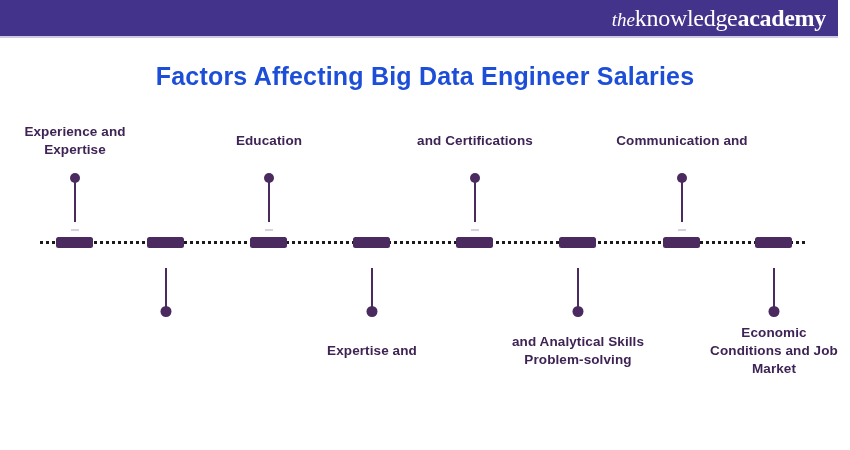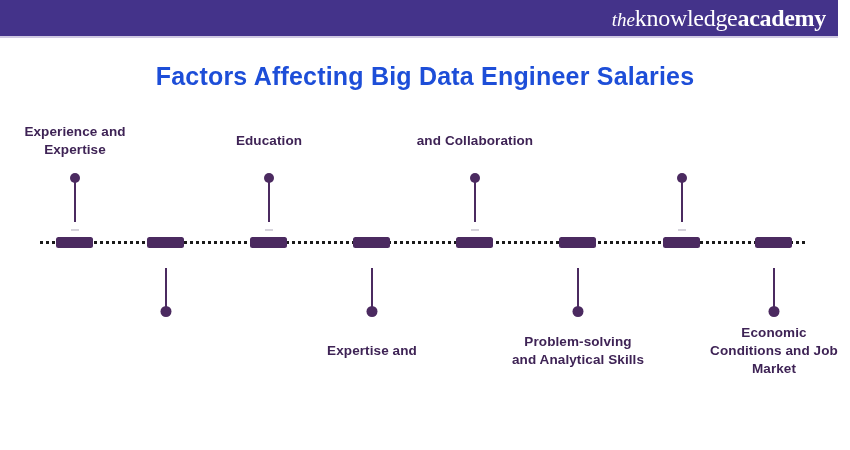--- a/index.html
+++ b/index.html
@@ -117,38 +117,39 @@
   <div class="factor factor-bottom" style="--x:372px">
     <div class="factor-label">
       <span>Expertise and</span>
     </div>
     <div class="factor-stem"></div>
     <div class="factor-dot"></div>
   </div>
 
   <div class="factor factor-top" style="--x:475px">
     <div class="factor-label">
-      <span>and Collaboration</span>
+      <span>and Certifications</span>
     </div>
     <div class="factor-dot"></div>
     <div class="factor-stem"></div>
     <div class="factor-tick"></div>
   </div>
 
   <div class="factor factor-bottom" style="--x:578px">
     <div class="factor-label">
+      <span>and Analytical Skills</span>
       <span>Problem-solving</span>
-      <span>and Analytical Skills</span>
     </div>
     <div class="factor-stem"></div>
     <div class="factor-dot"></div>
   </div>
 
   <div class="factor factor-top" style="--x:682px">
     <div class="factor-label">
+      <span>Communication and</span>
     </div>
     <div class="factor-dot"></div>
     <div class="factor-stem"></div>
     <div class="factor-tick"></div>
   </div>
 
   <div class="factor factor-bottom" style="--x:774px">
     <div class="factor-label">
       <span>Economic</span>
       <span>Conditions and Job</span>

